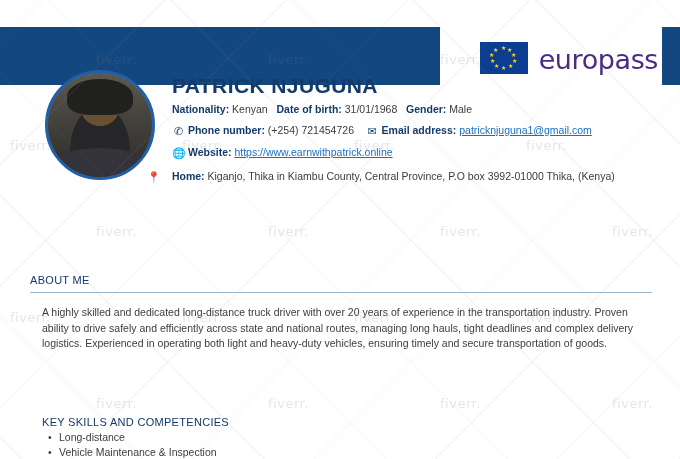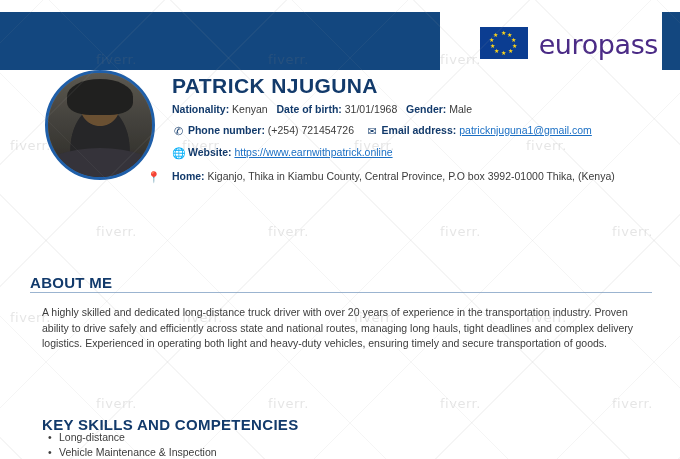--- a/index.html
+++ b/index.html
@@ -18,21 +18,21 @@
     position: absolute;
     left: 0; top: 0;
     width: 680px;
     height: 459px;
     background: #ffffff;
     overflow: hidden;
   }
   
   .header-band {
     position: absolute;
-    left: 0; top: 0;
+    left: 0; top: 15px;
     width: 680px;
     height: 70px;
     background: #ffffff;
   }
   .header-blue-main {
     position: absolute;
     left: 0; top: 12px;
     width: 680px;
     height: 58px;
     background: #13477f;
@@ -149,22 +149,22 @@
   }
   .hanging {
     padding-left: 0;
     text-indent: -16px;
     line-height: 21px;
   }
   
   .section-title {
     position: absolute;
     left: 30px;
-    font-size: 15px;
-    font-weight: bold;
+    font-size: 11px;
+    font-weight: normal;
     color: #123a6b;
     letter-spacing: 0.3px;
     text-align: right;
   }
   .rule {
     position: absolute;
     left: 30px;
     width: 622px;
     height: 1px;
     background: #9bb4d0;

